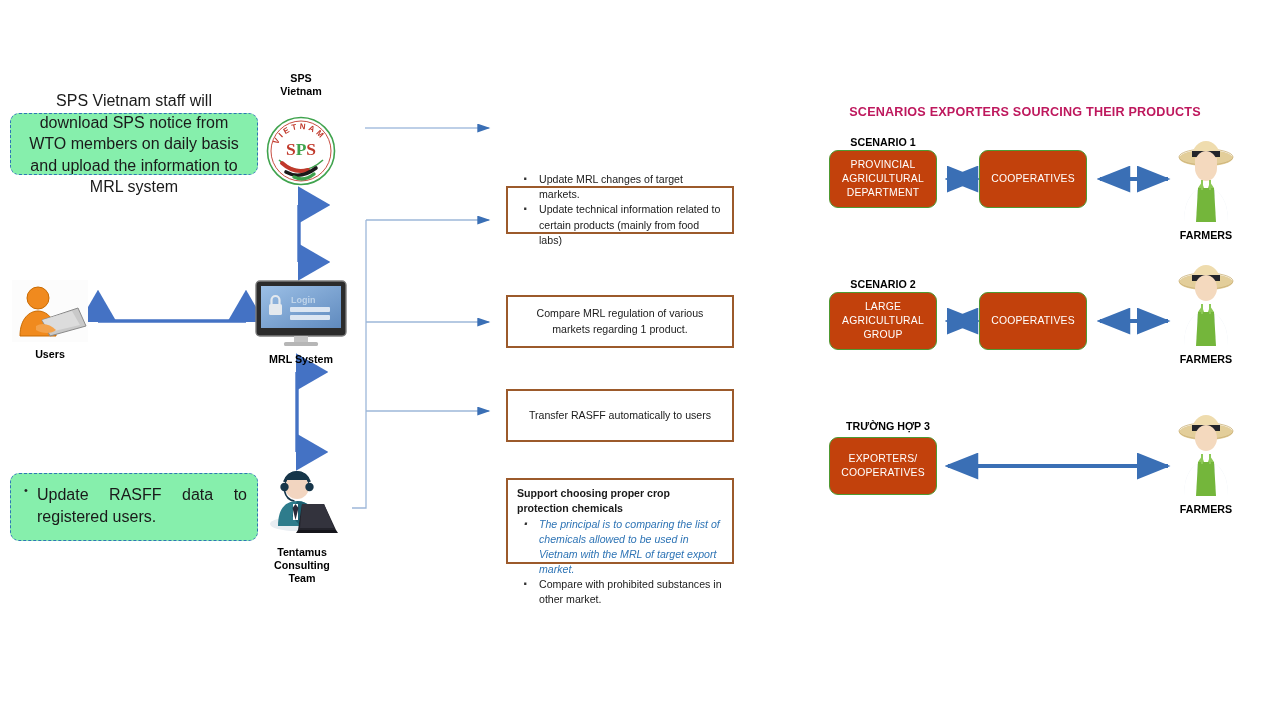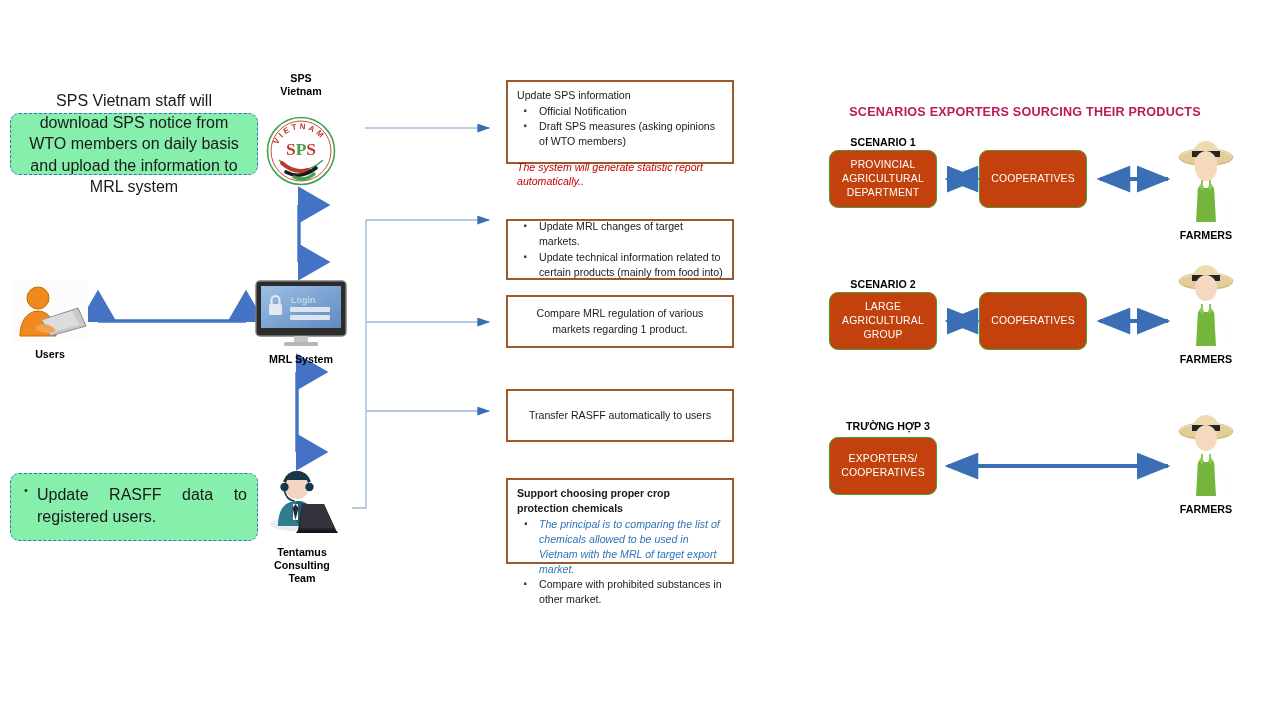--- a/index.html
+++ b/index.html
@@ -211,33 +211,25 @@
   <div class="abs lbl" style="left:262px;top:546px;width:80px;white-space:pre-line;">Tentamus
 Consulting
 Team</div>
 
   <div class="abs dashed-box" style="left:10px;top:473px;width:248px;height:68px;display:flex;align-items:center;">
     <ul class="dashed-list" style="width:100%">
       <li>Update RASFF data to registered users.</li>
     </ul>
   </div>
 
-  <div class="abs proc-box" style="left:506px;top:80px;width:228px;height:84px;">
-    <p class="lead">Update SPS information</p>
-    <ul class="proc-ul">
-      <li>Official Notification</li>
-      <li>Draft SPS measures (asking opinions of WTO members)</li>
-    </ul>
-    <div class="note-red">The system will generate statistic report automatically..</div>
-  </div>
-
-  <div class="abs proc-box" style="left:506px;top:219px;width:228px;height:61px;display:flex;align-items:center;">
+
+  <div class="abs proc-box" style="left:506px;top:186px;width:228px;height:48px;display:flex;align-items:center;">
     <ul class="proc-ul" style="width:100%">
       <li>Update MRL changes of target markets.</li>
-      <li>Update technical information related to certain products (mainly from food into)</li>
+      <li>Update technical information related to certain products (mainly from food labs)</li>
     </ul>
   </div>
 
   <div class="abs proc-box" style="left:506px;top:295px;width:228px;height:53px;">
     <div class="center-v">
       <span>Compare MRL regulation of various markets regarding 1 product.</span>
     </div>
   </div>
 
   <div class="abs proc-box" style="left:506px;top:389px;width:228px;height:53px;">

